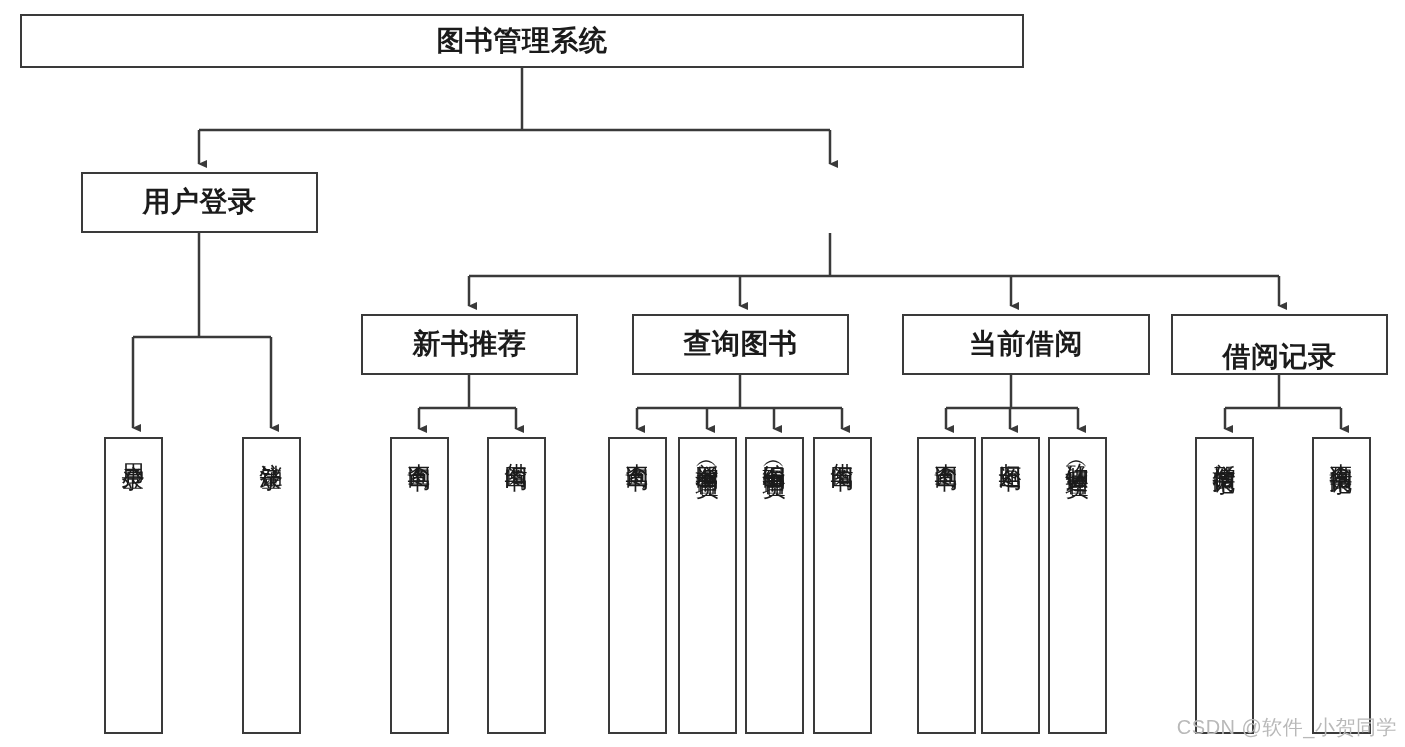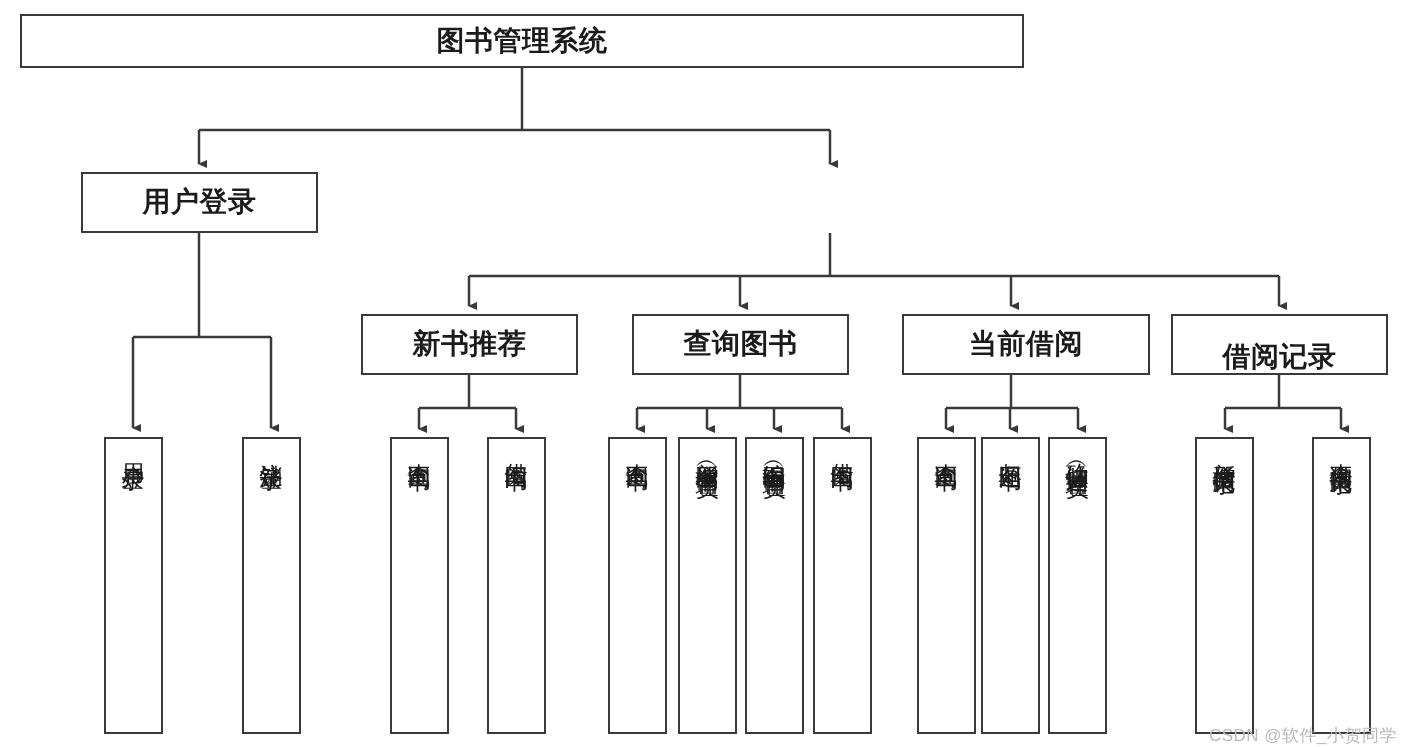--- a/index.html
+++ b/index.html
@@ -54,22 +54,22 @@
     text-orientation: upright;
     font-size: 23px;
     line-height: 1.05;
     letter-spacing: 2px;
     white-space: nowrap;
     height: auto;
   }
   #watermark {
     position: absolute;
     right: 8px;
-    bottom: 0;
-    font-size: 17px;
+    bottom: 6px;
+    font-size: 20px;
     color: #b9b9b9;
     letter-spacing: 0.5px;
     white-space: nowrap;
     user-select: none;
   }
 </style>
 </head>
 <body>
 
 <div id="diagram-root">

